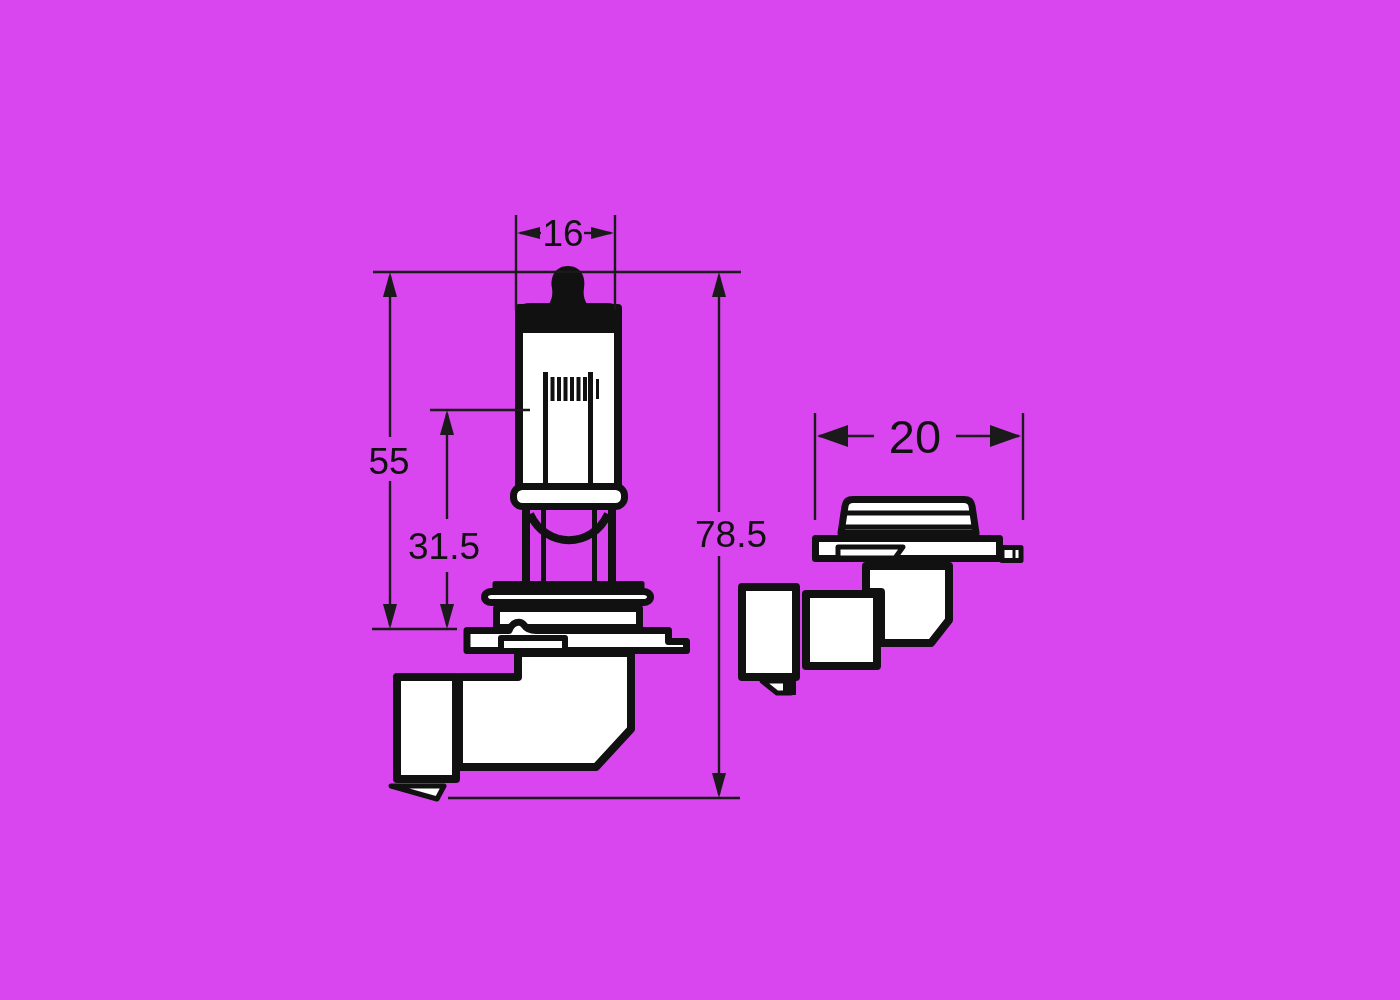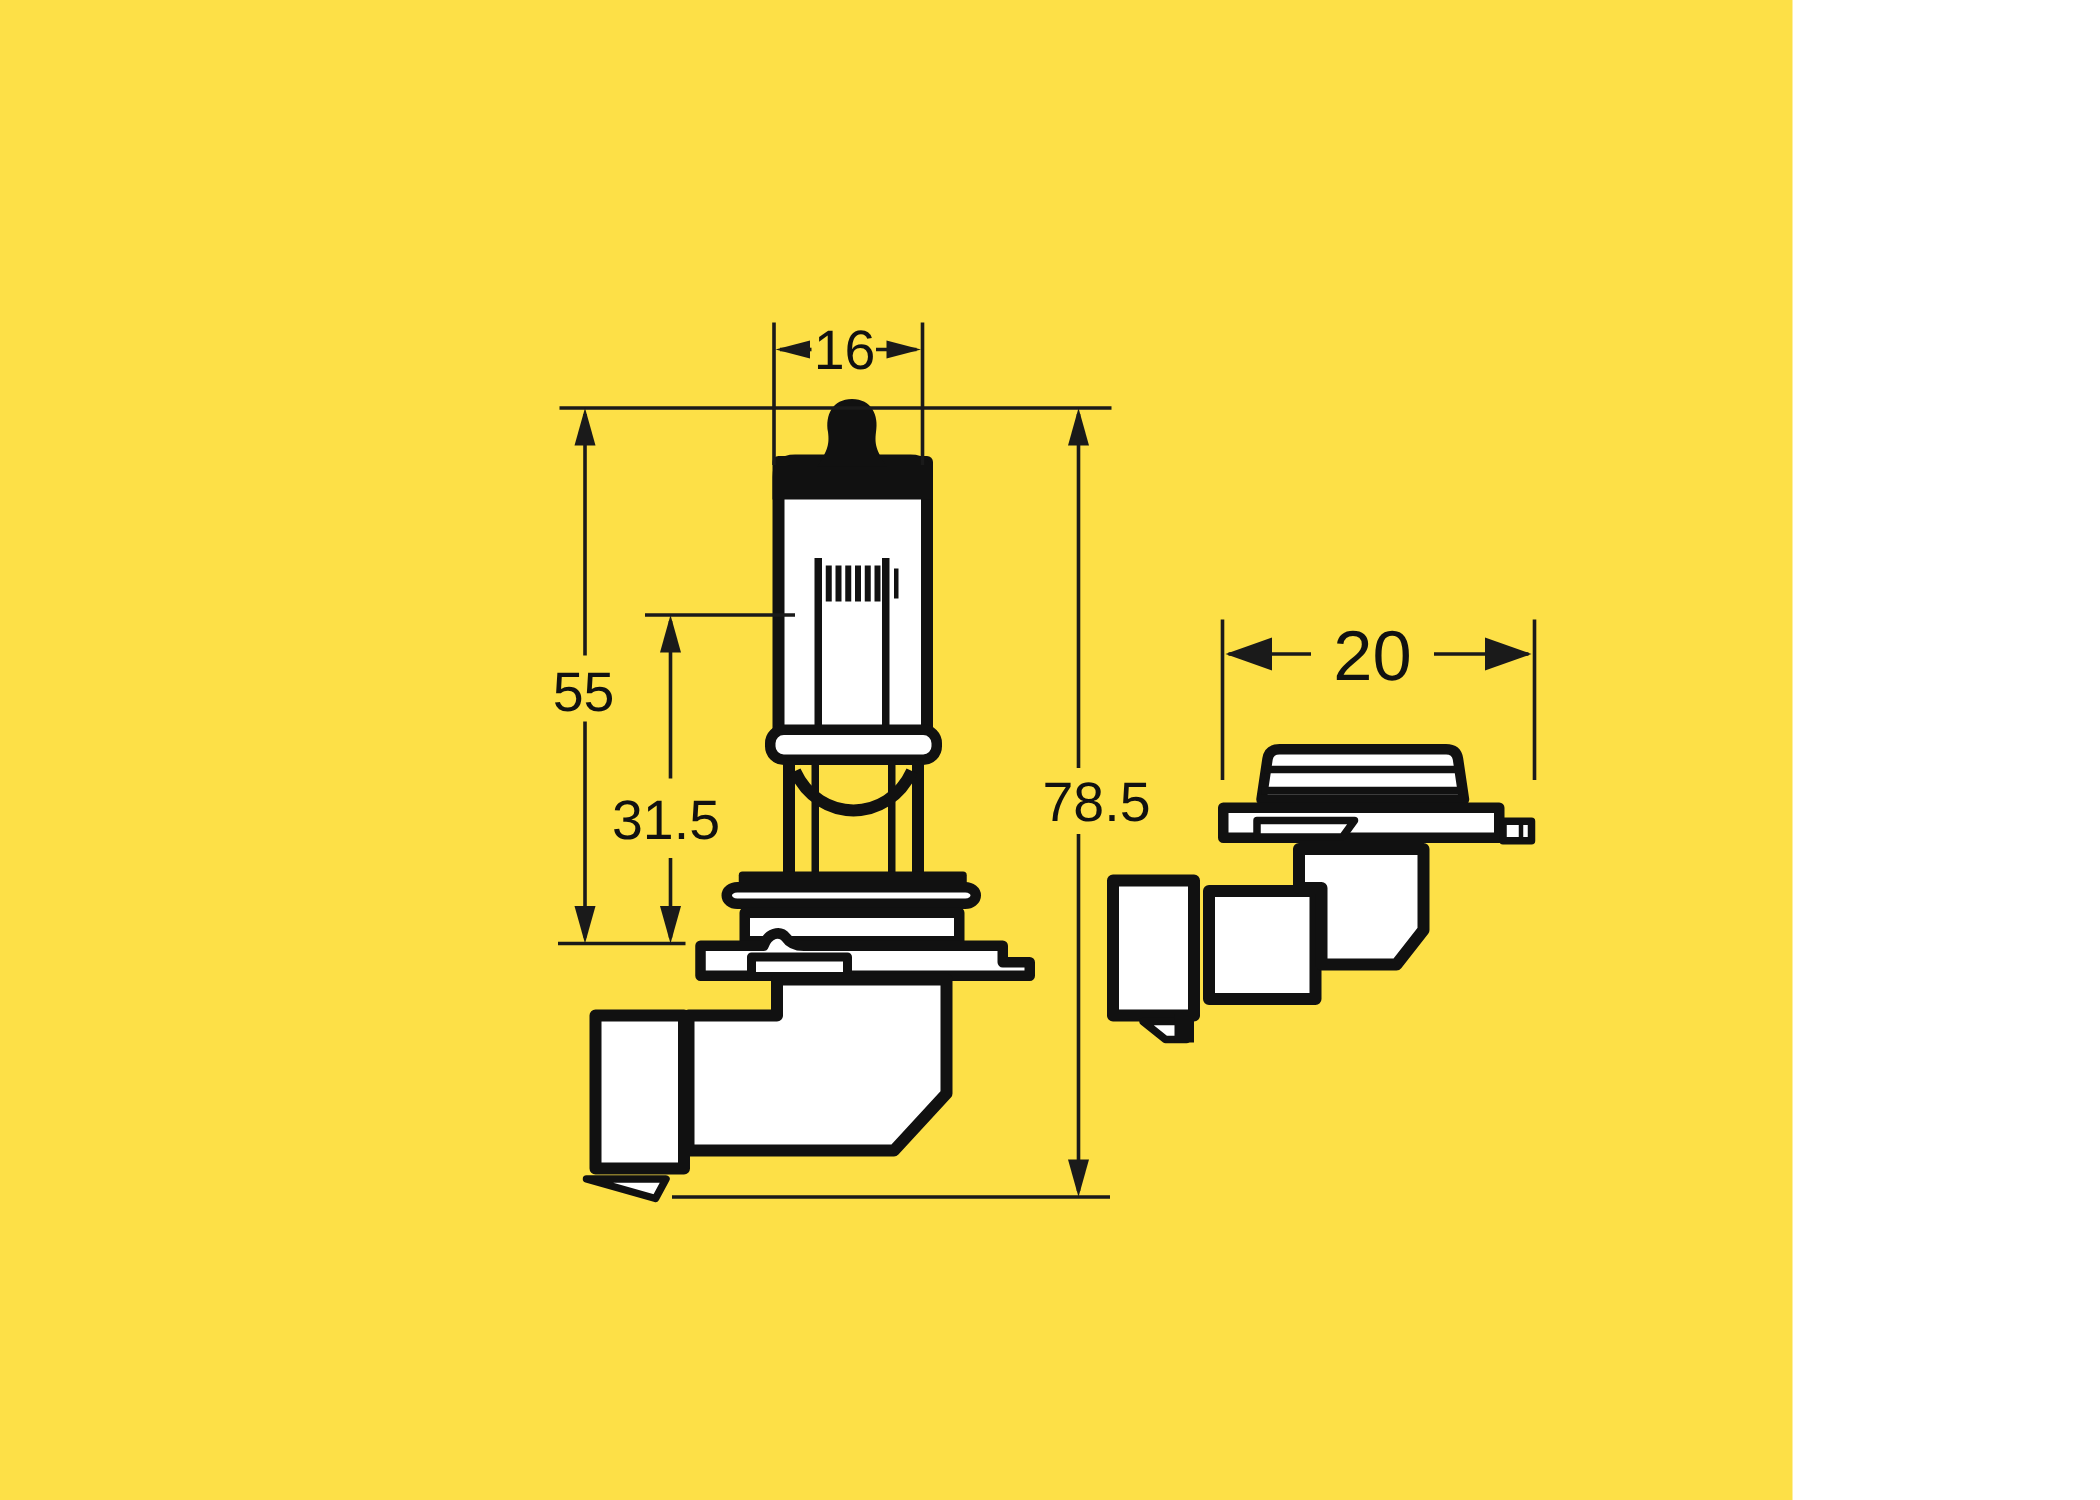--- a/index.html
+++ b/index.html
@@ -1,16 +1,16 @@
 <!DOCTYPE html>
 <html><head>
 <meta charset="utf-8">
 <style>
   html,body{margin:0;padding:0;background:#ffffff;}
-  .canvas{position:relative;width:1195px;height:1000px;background:#fde047;overflow:hidden;}
+  .canvas{position:relative;width:1400px;height:1000px;background:#d946ef;overflow:hidden;}
   svg{position:absolute;left:0;top:0;}
   .part{fill:#ffffff;stroke:#111111;stroke-linejoin:round;}
   .solid{fill:#111111;stroke:none;}
   .wire{fill:none;stroke:#111111;stroke-linecap:butt;}
   .dim{fill:none;stroke:#1a1a1a;stroke-width:2.4;}
   .ah{fill:#1a1a1a;stroke:none;}
   .lbl{font-family:"Liberation Sans","DejaVu Sans",sans-serif;fill:#111111;}
   .s4{stroke-width:4}.s5{stroke-width:5}.s6{stroke-width:6}.s7{stroke-width:7}.s8{stroke-width:8}
 </style>
 </head>

